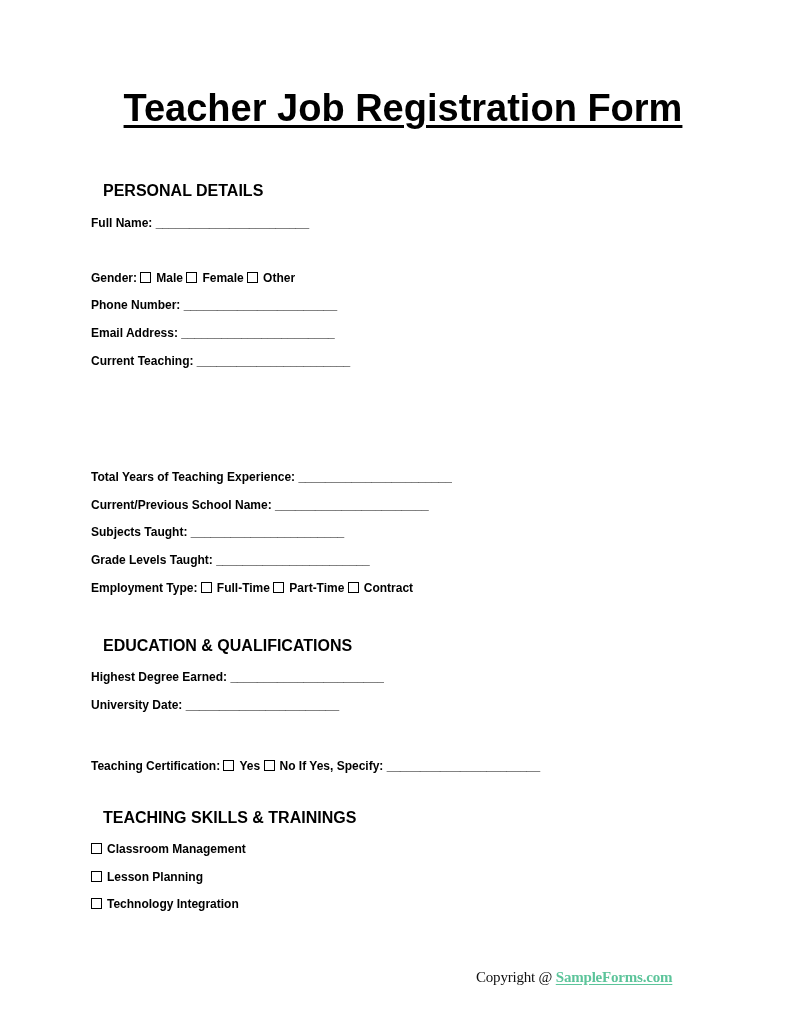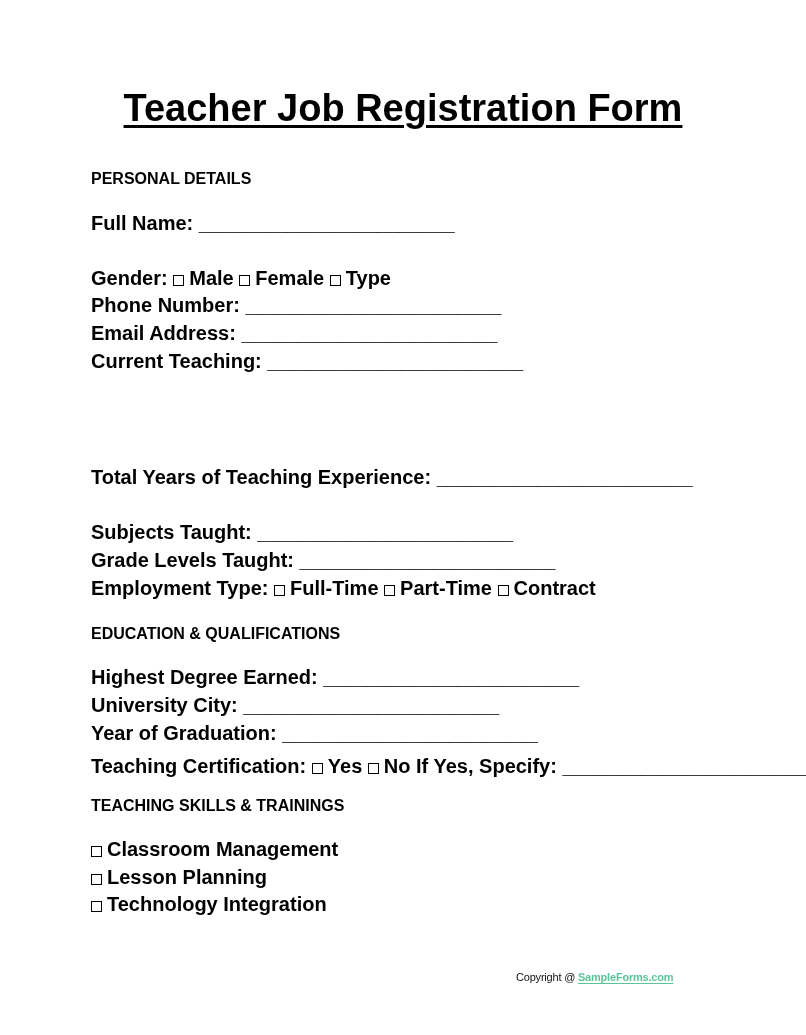--- a/index.html
+++ b/index.html
@@ -35,28 +35,28 @@
     text-decoration-thickness: 3px;
     text-underline-offset: 4px;
     margin: 0;
   }
   .section-heading {
     position: absolute;
     left: 91px;
     font-weight: bold;
     font-size: 16px;
     line-height: 20px;
-    margin: 0;
+    margin: 12px;
     white-space: nowrap;
   }
   .field-line {
     position: absolute;
     left: 91px;
     font-weight: bold;
-    font-size: 20px;
+    font-size: 12px;
     line-height: 20px;
     white-space: pre;
   }
   .blank {
     display: inline;
     white-space: pre;
   }
   .checkbox {
     display: inline-block;
     width: 11px;
@@ -65,73 +65,72 @@
     box-sizing: border-box;
     vertical-align: -1px;
     margin-right: 5px;
     background: #fff;
   }
   .opt { white-space: pre; }
   .footer {
     position: absolute;
     left: 476px;
     top: 967px;
-    font-family: Liberation Sans, sans-serif;
-    font-size: 11px;
+    font-family: Liberation Serif, serif;
+    font-size: 15px;
     line-height: 20px;
     color: #111;
     white-space: nowrap;
     letter-spacing: -0.2px;
-    margin-left: 40px;
   }
   .footer a {
     color: #5cc49a;
     font-weight: bold;
     text-decoration: underline;
     text-underline-offset: 2px;
   }
 </style>
 </head>
 <body>
 
 <div class="page">
 
   <h1 class="title">Teacher Job Registration Form</h1>
 
   <h2 class="section-heading" style="top:169px">PERSONAL DETAILS</h2>
 
   <div class="field-line" style="top:213px"><span>Full Name:</span> <span class="blank">_______________________</span></div>
 
 
-  <div class="field-line" style="top:268px"><span>Gender:</span> <span class="opt"><span class="checkbox"></span><span>Male</span></span> <span class="opt"><span class="checkbox"></span><span>Female</span></span> <span class="opt"><span class="checkbox"></span><span>Type</span></span></div>
+  <div class="field-line" style="top:268px"><span>Gender:</span> <span class="opt"><span class="checkbox"></span><span>Male</span></span> <span class="opt"><span class="checkbox"></span><span>Female</span></span> <span class="opt"><span class="checkbox"></span><span>Other</span></span></div>
 
   <div class="field-line" style="top:295px"><span>Phone Number:</span> <span class="blank">_______________________</span></div>
 
   <div class="field-line" style="top:323px"><span>Email Address:</span> <span class="blank">_______________________</span></div>
 
   <div class="field-line" style="top:351px"><span>Current Teaching:</span> <span class="blank">_______________________</span></div>
 
 
 
   <div class="field-line" style="top:467px"><span>Total Years of Teaching Experience:</span> <span class="blank">_______________________</span></div>
 
+  <div class="field-line" style="top:495px"><span>Current/Previous School Name:</span> <span class="blank">_______________________</span></div>
 
   <div class="field-line" style="top:522px"><span>Subjects Taught:</span> <span class="blank">_______________________</span></div>
 
   <div class="field-line" style="top:550px"><span>Grade Levels Taught:</span> <span class="blank">_______________________</span></div>
 
   <div class="field-line" style="top:578px"><span>Employment Type:</span> <span class="opt"><span class="checkbox"></span><span>Full-Time</span></span> <span class="opt"><span class="checkbox"></span><span>Part-Time</span></span> <span class="opt"><span class="checkbox"></span><span>Contract</span></span></div>
 
   <h2 class="section-heading" style="top:624px">EDUCATION &amp; QUALIFICATIONS</h2>
 
   <div class="field-line" style="top:667px"><span>Highest Degree Earned:</span> <span class="blank">_______________________</span></div>
 
-  <div class="field-line" style="top:695px"><span>University City:</span> <span class="blank">_______________________</span></div>
+  <div class="field-line" style="top:695px"><span>University Date:</span> <span class="blank">_______________________</span></div>
 
-  <div class="field-line" style="top:723px"><span>Year of Graduation:</span> <span class="blank">_______________________</span></div>
 
   <div class="field-line" style="top:756px"><span>Teaching Certification:</span> <span class="opt"><span class="checkbox"></span><span>Yes</span></span> <span class="opt"><span class="checkbox"></span><span>No</span></span> <span>If Yes, Specify:</span> <span class="blank">_______________________</span></div>
 
   <h2 class="section-heading" style="top:796px">TEACHING SKILLS &amp; TRAININGS</h2>
 
   <div class="field-line" style="top:839px"><span class="checkbox"></span><span>Classroom Management</span></div>
 
   <div class="field-line" style="top:867px"><span class="checkbox"></span><span>Lesson Planning</span></div>
 
   <div class="field-line" style="top:894px"><span class="checkbox"></span><span>Technology Integration</span></div>

